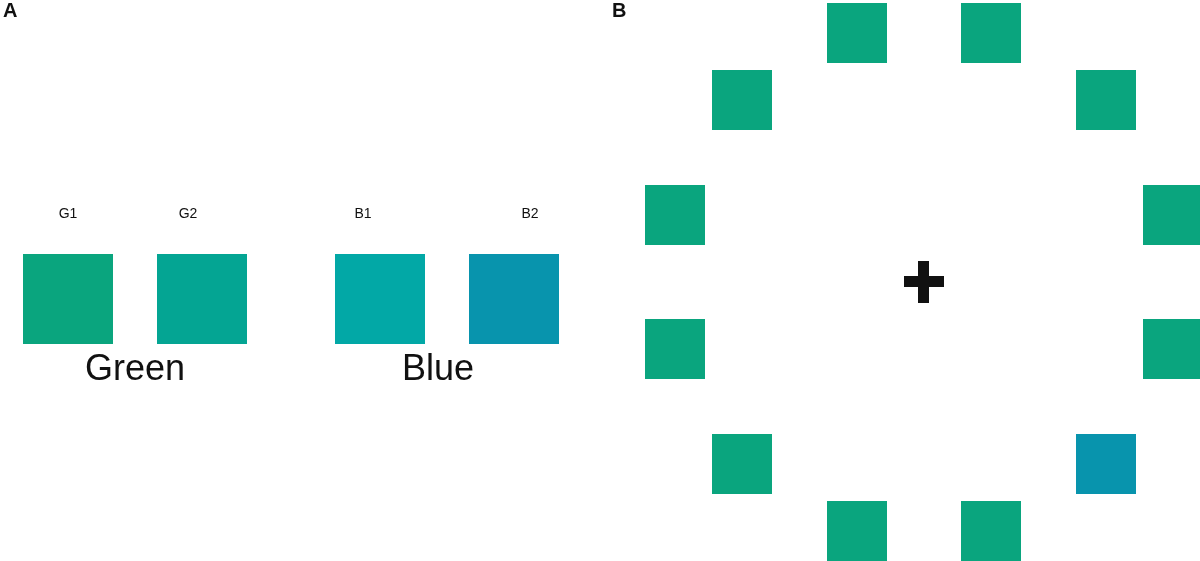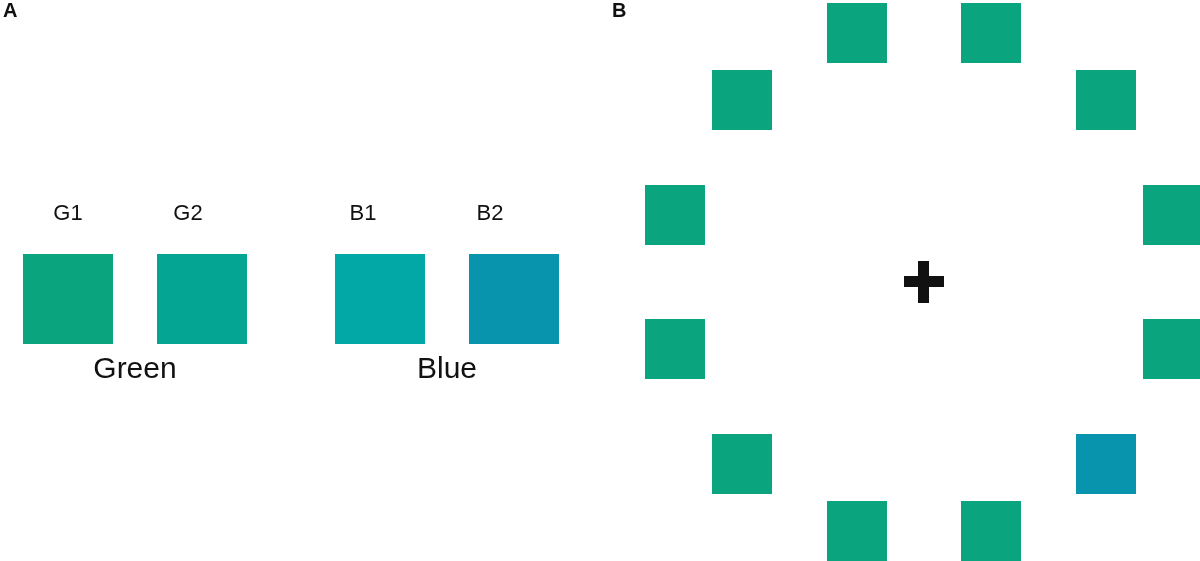--- a/index.html
+++ b/index.html
@@ -13,52 +13,52 @@
   }
   .figure{position:absolute;left:0;top:0;width:1200px;height:561px;background:#ffffff;}
   .panel-label{
     position:absolute;
     font-size:20px;font-weight:bold;line-height:20px;color:#111111;
   }
   
   .swatch{position:absolute;width:90px;height:90px;top:254px;}
   .swatch-label{
     position:absolute;top:202px;width:90px;
-    text-align:center;font-size:22px;line-height:22px;color:#111111;
+    text-align:center;font-size:14px;line-height:22px;color:#111111;
   }
   .group-label{
     position:absolute;top:351px;width:224px;
-    text-align:center;font-size:30px;line-height:34px;color:#111111;
+    text-align:center;font-size:36px;line-height:34px;color:#111111;
   }
   
   .ring-square{position:absolute;width:60px;height:60px;}
   .cross-bar{position:absolute;background:#111111;}
   .cross-h{left:904px;top:276px;width:40px;height:11px;}
   .cross-v{left:918px;top:261px;width:11px;height:42px;}
 </style>
 </head>
 <body>
 
 <div class="figure">
 
   <div>
     <div class="panel-label" style="left:3px;top:0px">A</div>
 
     <div class="swatch-label" style="left:23px">G1</div>
     <div class="swatch-label" style="left:143px">G2</div>
     <div class="swatch-label" style="left:318px">B1</div>
-    <div class="swatch-label" style="left:445px">B2</div>
+    <div class="swatch-label" style="left:485px">B2</div>
 
     <div class="swatch" style="left: 23px; background-color: rgb(10, 165, 126);"></div>
     <div class="swatch" style="left: 157px; background-color: rgb(4, 165, 147);"></div>
     <div class="swatch" style="left: 335px; background-color: rgb(2, 168, 166);"></div>
     <div class="swatch" style="left: 469px; background-color: rgb(8, 148, 173);"></div>
 
     <div class="group-label" style="left:23px">Green</div>
-    <div class="group-label" style="left:335px">Blue</div>
+    <div class="group-label" style="left:326px">Blue</div>
   </div>
 
   <div>
     <div class="panel-label" style="left:612px;top:0px">B</div>
 
     <div class="ring-square" style="left: 961px; top: 3px; background-color: rgb(10, 165, 126);"></div>
     <div class="ring-square" style="left: 1076px; top: 70px; background-color: rgb(10, 165, 126);"></div>
     <div class="ring-square" style="left: 1143px; top: 185px; background-color: rgb(10, 165, 126);"></div>
     <div class="ring-square" style="left: 1143px; top: 319px; background-color: rgb(10, 165, 126);"></div>
     <div class="ring-square" style="left: 1076px; top: 434px; background-color: rgb(8, 148, 173);"></div>

